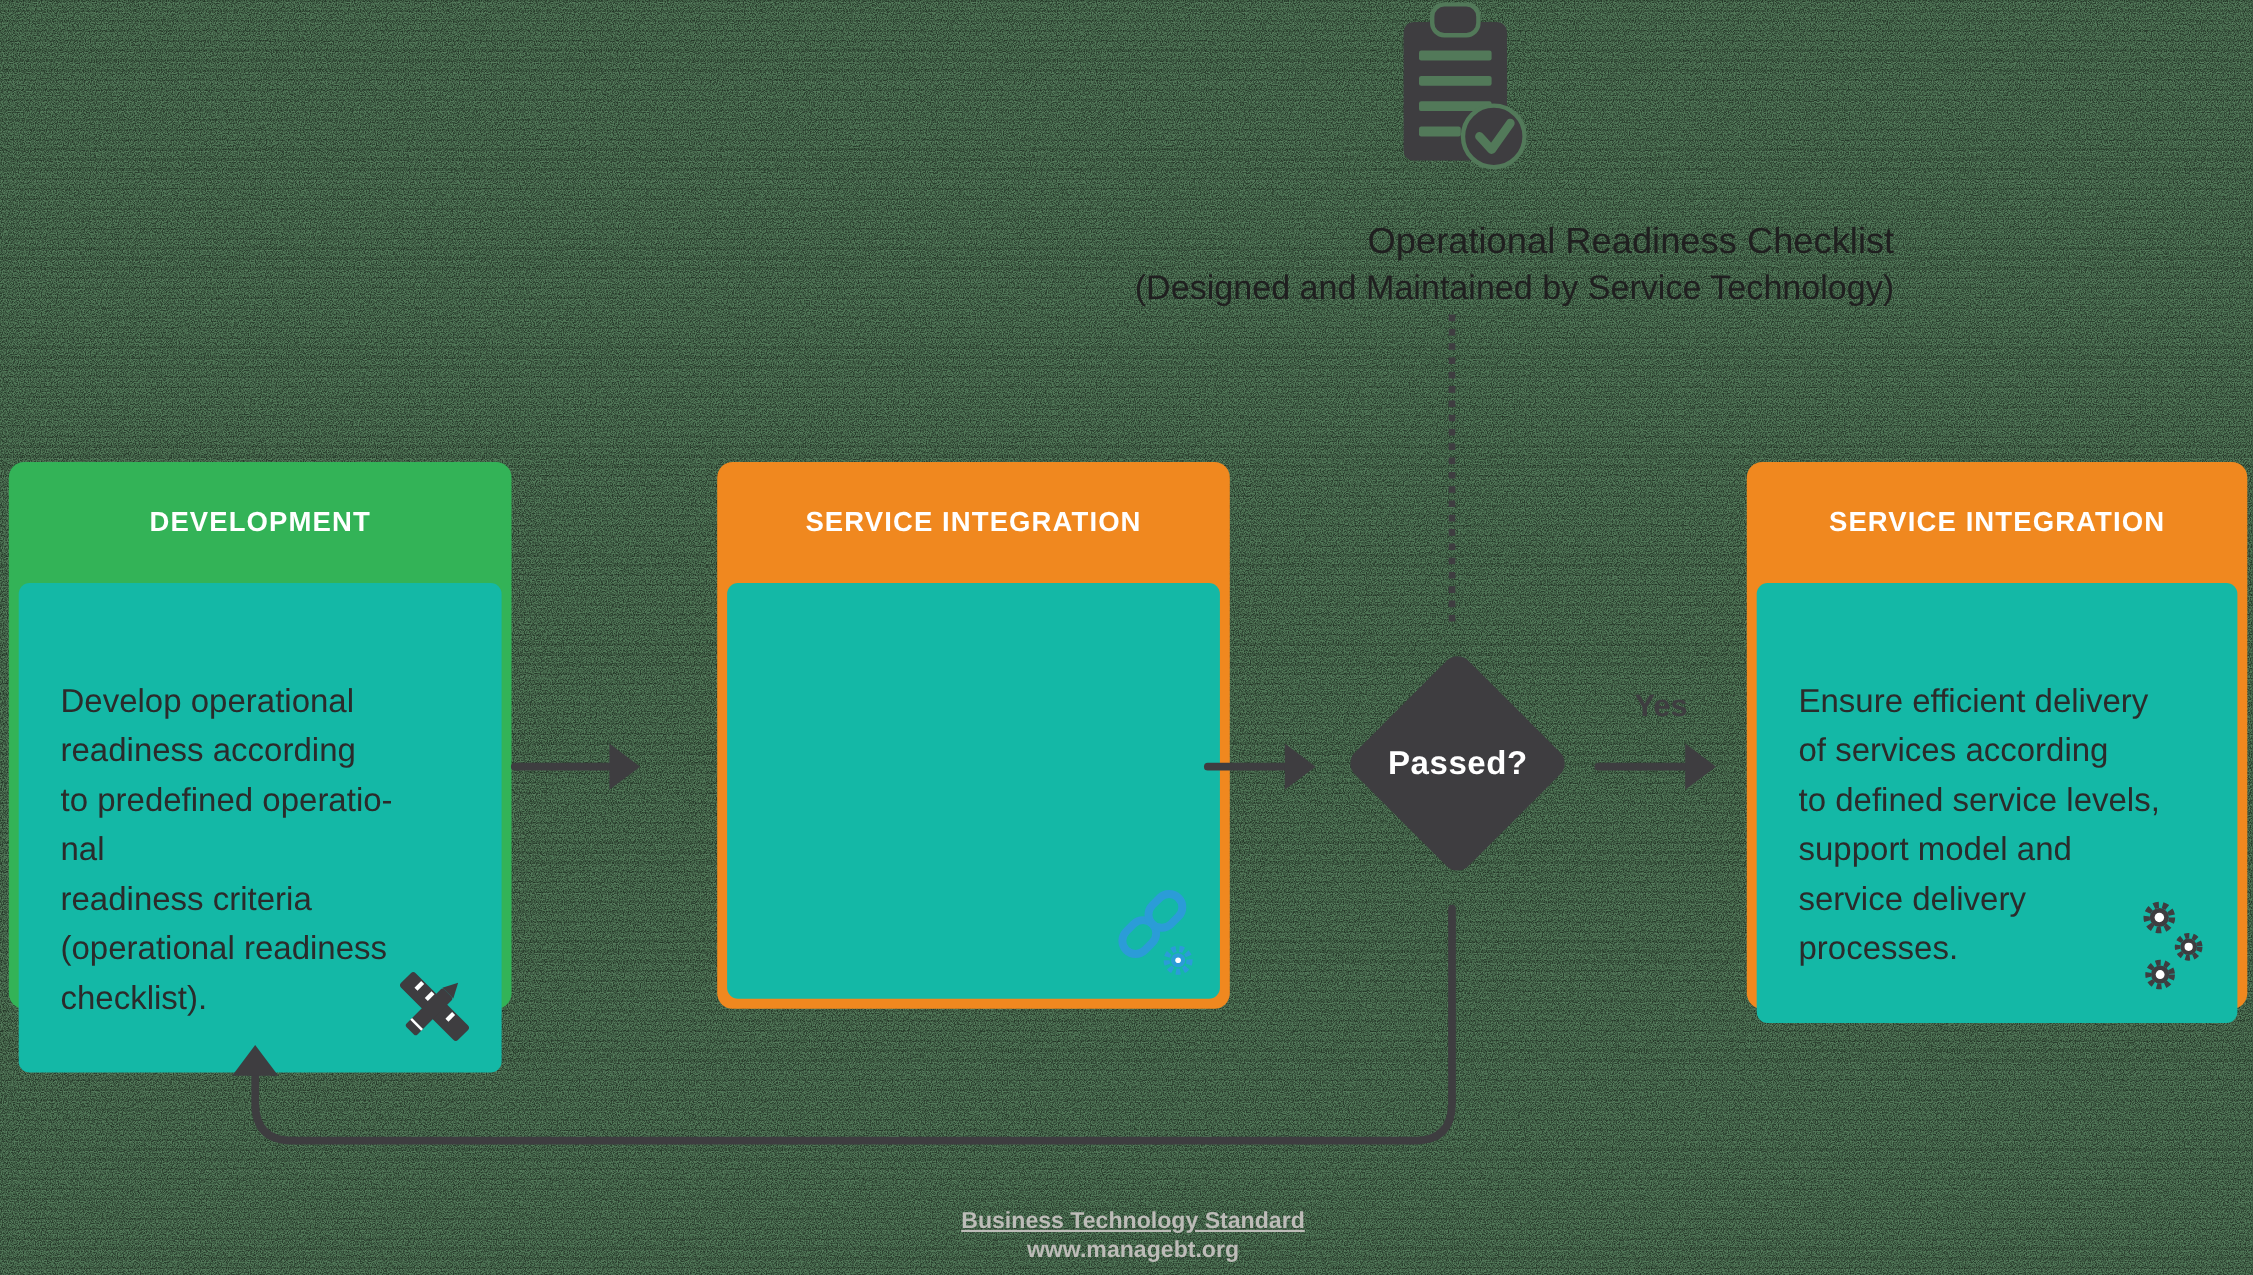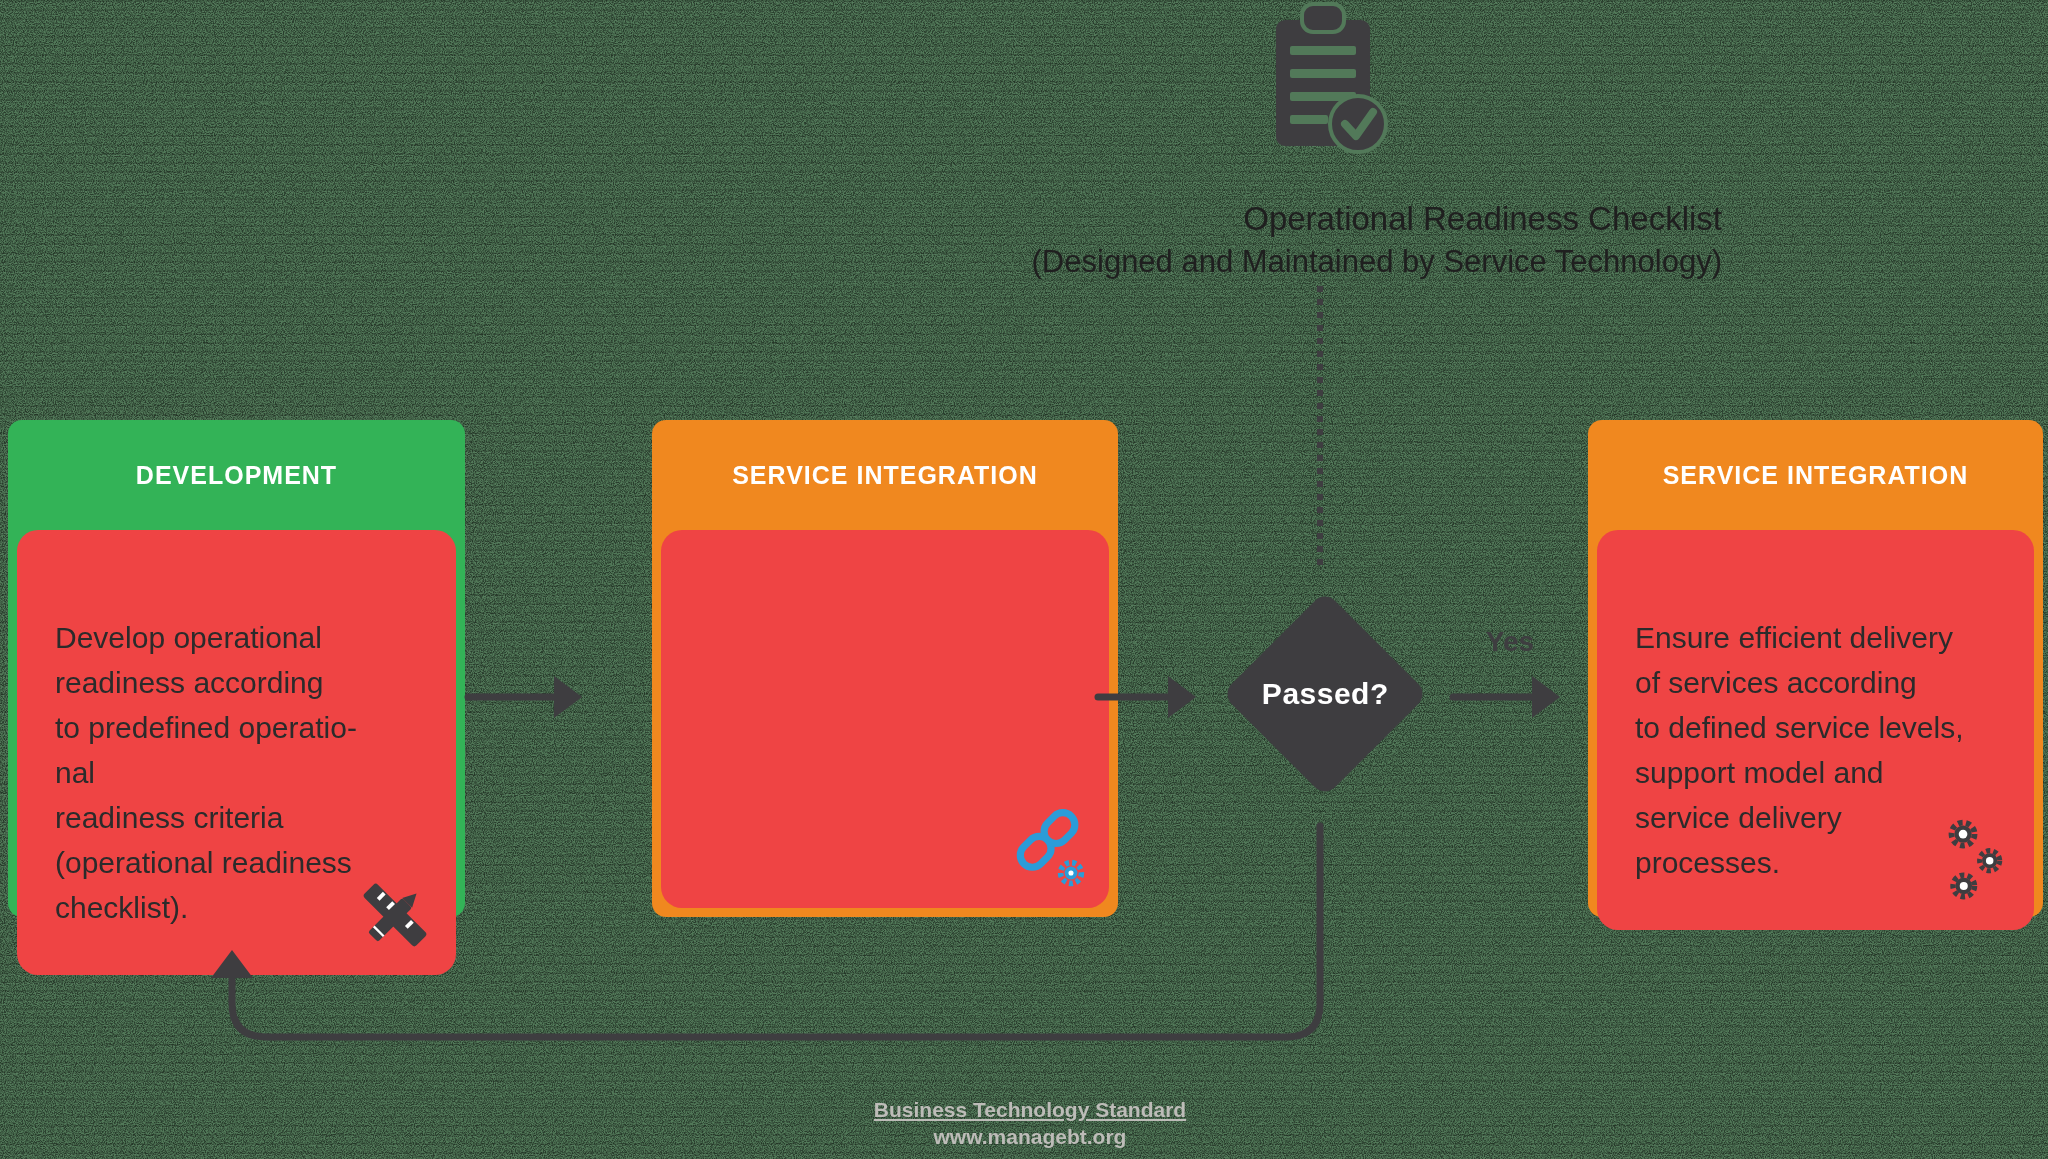--- a/index.html
+++ b/index.html
@@ -35,21 +35,21 @@
     position:absolute;top:420px;height:497px;border-radius:14px;
     display:flex;flex-direction:column;box-sizing:border-box;
   }
   .card.green{background:#33b357;}
   .card.orange{background:#f0881f;}
   .card-header{
     height:110px;flex:0 0 110px;display:flex;align-items:center;justify-content:center;
     color:#ffffff;font-weight:bold;font-size:25px;letter-spacing:1px;
   }
   .card-body{
-    flex:1;background:#ef4444;border-radius:21px;margin:0 9px 9px 9px;
+    flex:1;background:#14b8a6;border-radius:10px;margin:0 9px 9px 9px;
     position:relative;box-sizing:border-box;padding:40px 26px 0 38px;
     color:#2b2b2b;font-size:30px;line-height:45px;white-space:pre-line;
   }
   .card-icon{position:absolute;right:22px;bottom:18px;}
 
   #card-dev{left:8px;width:457px;}
   #card-si{left:652px;width:466px;}
   #card-so{left:1588px;width:455px;}
 
   

